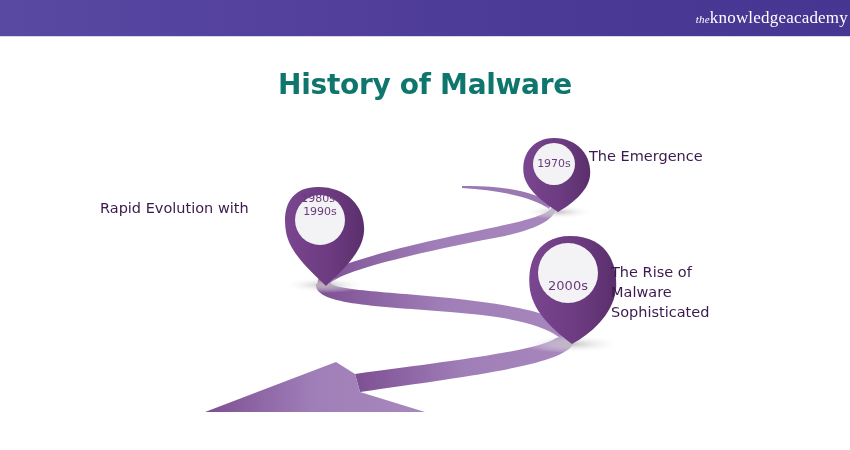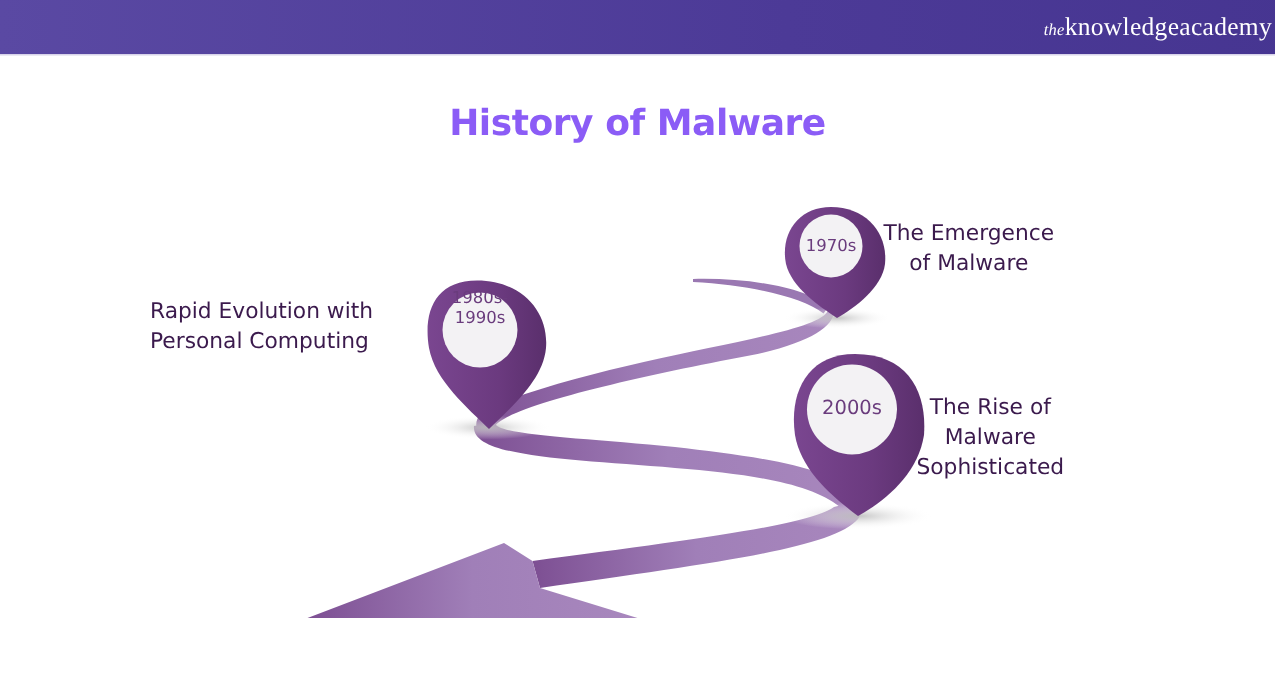--- a/index.html
+++ b/index.html
@@ -1,22 +1,22 @@
 <!DOCTYPE html>
 <html><head>
 <meta charset="utf-8">
 <style>
   html, body { margin:0; padding:0; }
   body { width:850px; height:450px; background:#ffffff; position:relative; overflow:hidden; font-family:"Liberation Sans", sans-serif; }
   .topbar { position:absolute; left:0; top:0; width:850px; height:36px; background:linear-gradient(90deg,#5a49a3 0%,#4c3a97 60%,#463591 100%); border-bottom:1px solid #d8d4ea;padding-left:24px; }
   .logo { position:absolute; right:26px; top:8px; color:#ffffff; font-family:"Liberation Serif", serif; font-size:17px; letter-spacing:0.2px; }
   .logo .the { font-style:italic; font-size:11px; }
-  .title { position:absolute; left:0; width:850px; top:68px; text-align:center; font-family:"DejaVu Sans", sans-serif; font-weight:bold; font-size:24px; color:#8b5cf6; letter-spacing:-0.3px; }
+  .title { position:absolute; left:0; width:850px; top:68px; text-align:center; font-family:"DejaVu Sans", sans-serif; font-weight:bold; font-size:28px; color:#0f766e; letter-spacing:-0.3px; }
   .canvas { position:absolute; left:0; top:0; }
-  .label { position:absolute; font-family:"DejaVu Sans", sans-serif; font-size:14.5px; line-height:20px; color:#3b1a4d;text-align:center; }
+  .label { position:absolute; font-family:"DejaVu Sans", sans-serif; font-size:14.5px; line-height:20px; color:#3b1a4d; }
   .pin-text { position:absolute; font-family:"DejaVu Sans", sans-serif; color:#6a3c7d; text-align:center; }
 </style>
 </head>
 <body>
 
 <div class="topbar">
   <div class="logo"><span class="the">the</span><span>knowledgeacademy</span></div>
 </div>
 
 <div class="title">History of Malware</div>
@@ -67,27 +67,25 @@
     <path d="M570,236 C606,236 618,262 616,290 C612,316 590,334 572,344 C556,332 534,314 530,290 C526,262 538,236 570,236 Z" fill="url(#pinGrad)"></path>
     <circle cx="568" cy="273" r="30" fill="#f3f2f4"></circle>
   </g>
 </svg>
 
 <div class="pin-text" style="left:534px; top:157px; width:40px; font-size:11px;">1970s</div>
 <div class="pin-text" style="left:298px; top:192px; width:44px; font-size:11px; line-height:13px;">
   <div>1980s-</div>
   <div>1990s</div>
 </div>
-<div class="pin-text" style="left:543px; top:265px; width:50px; font-size:13px;">2000s</div>
+<div class="pin-text" style="left:543px; top:278px; width:50px; font-size:13px;">2000s</div>
 
 <div class="label" style="left:589px; top:146px;">
   <div>The Emergence</div>
-  <div>of Malware</div>
 </div>
 <div class="label" style="left:100px; top:198px; width:183px; text-align:left;">
   <div>Rapid Evolution with</div>
-  <div>Personal Computing</div>
 </div>
 <div class="label" style="left:611px; top:242px;margin-top:20px;">
   <div>The Rise of</div>
   <div>Malware</div>
   <div>Sophisticated</div>
 </div>
 
 </body></html>

